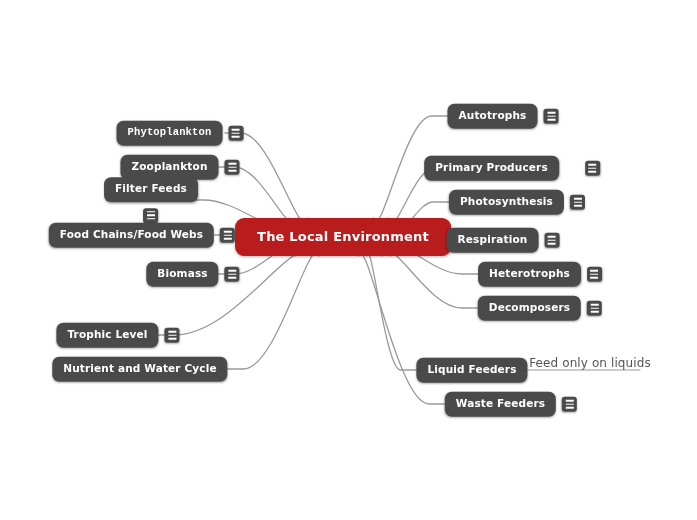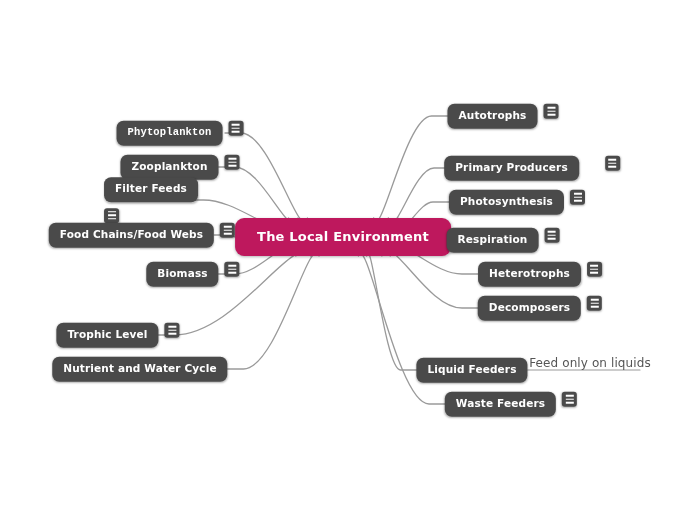--- a/index.html
+++ b/index.html
@@ -20,39 +20,40 @@
   #connectors {
     position: absolute;
     left: 0;
     top: 0;
     width: 697px;
     height: 520px;
   }
   .node {
     position: absolute;
     display: flex;
+    align-items: center;
     gap: 6px;
     transform: translate(-50%, -50%);
     white-space: nowrap;
   }
   .node-box {
     background: #4a4a4a;
     color: #ffffff;
     border-radius: 7px;
     padding: 6px 11px 7px 11px;
     font-size: 10.5px;
     font-weight: bold;
     letter-spacing: .15px;
     line-height: 1.1;
     box-shadow: 0 1px 2px rgba(0,0,0,0.28);
   }
   .center-node {
     position: absolute;
     transform: translate(-50%, -50%);
-    background: #be185d;
+    background: #b91c1c;
     color: #ffffff;
     border-radius: 9px;
     padding: 11px 22px 12px 22px;
     font-size: 13px;
     font-weight: bold;
     letter-spacing: .2px;
     white-space: nowrap;
     box-shadow: 0 1px 3px rgba(0,0,0,0.3);
   }
   .note-icon {
@@ -164,21 +165,21 @@
         <div class="node-box">Nutrient and Water Cycle</div>
       </div>
       <div class="node" style="left: 503px; top: 116px;">
         <div class="node-box">Autotrophs</div>
         <span class="note-icon">
           <i></i>
           <i></i>
           <i></i>
         </span>
       </div>
-      <div class="node" style="left: 532px; top: 168px; gap: 26px;">
+      <div class="node" style="left: 512px; top: 168px; gap: 26px;">
         <div class="node-box">Primary Producers</div>
         <span class="note-icon">
           <i></i>
           <i></i>
           <i></i>
         </span>
       </div>
       <div class="node" style="left: 517px; top: 202px; border-radius: 6px;">
         <div class="node-box">Photosynthesis</div>
         <span class="note-icon">

